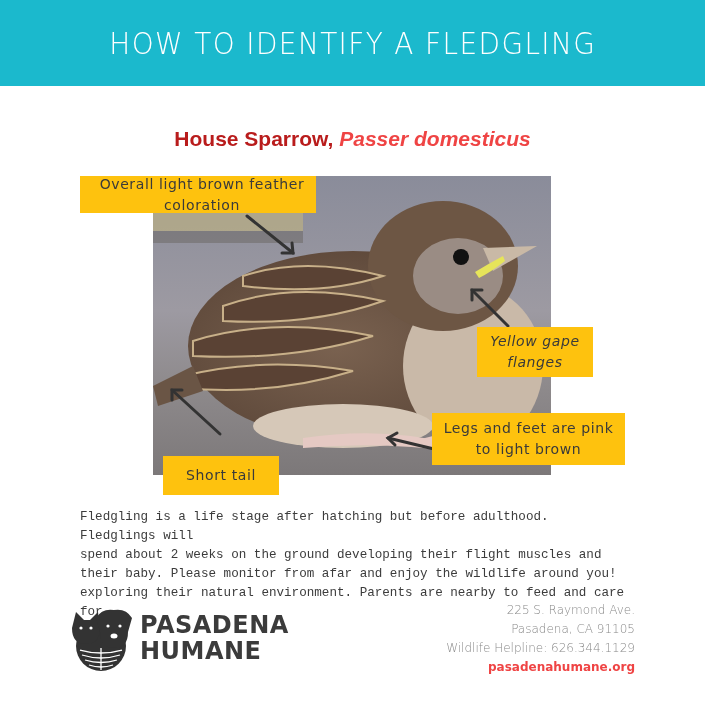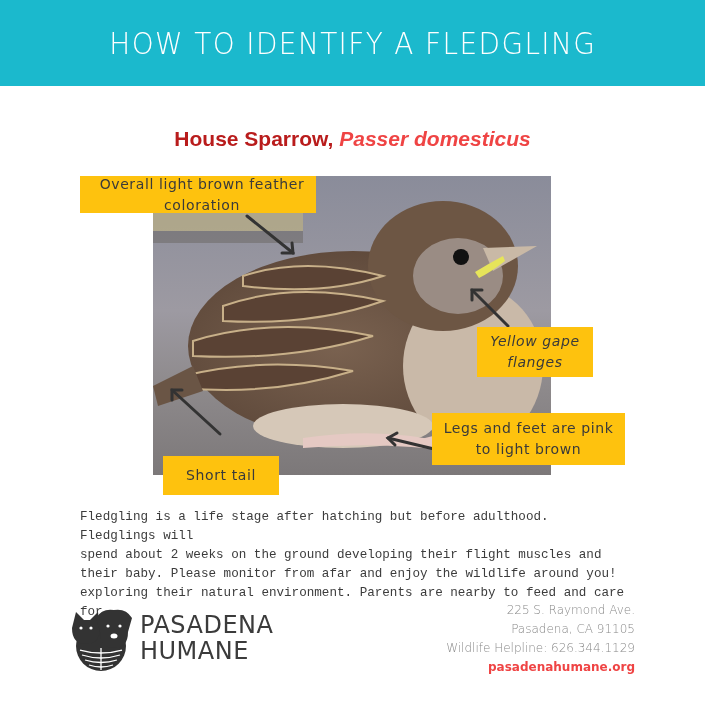--- a/index.html
+++ b/index.html
@@ -25,21 +25,21 @@
   .lbl-legs { left:432px; top:413px; width:193px; height:52px; }
   .lbl-tail { left:163px; top:436px; width:116px; height:39px;margin-top:20px; }
 
   .arrows { position:absolute; left:0; top:0; width:705px; height:705px; pointer-events:none; }
 
   .body-text { position:absolute; left:80px; width:545px; top:502px; 
                font-family:Liberation Mono, monospace; color:#3c3c3c; font-size:12.6px; line-height:19px;margin-top:6px; }
 
   .logo { position:absolute; left:68px; top:606px; width:66px; height:66px; }
   .logo-text { position:absolute; left:140px; top:612px; color:#3b3b3b; font-family:"DejaVu Sans", sans-serif;
-               font-weight:400; font-size:24px; line-height:26px; letter-spacing:0.5px; }
+               font-weight:700; font-size:24px; line-height:26px; letter-spacing:0.5px; }
   .contact { position:absolute; right:70px; top:601px; text-align:right; font-family:"DejaVu Sans", sans-serif;
              color:#8a8a8a; font-size:12px; line-height:19px; font-weight:300; }
   .contact .web { color:#ef4444; font-weight:bold; }
 </style>
 </head>
 <body>
 
 <div class="banner">
   <div class="banner-title">HOW TO IDENTIFY A FLEDGLING</div>
 </div>

